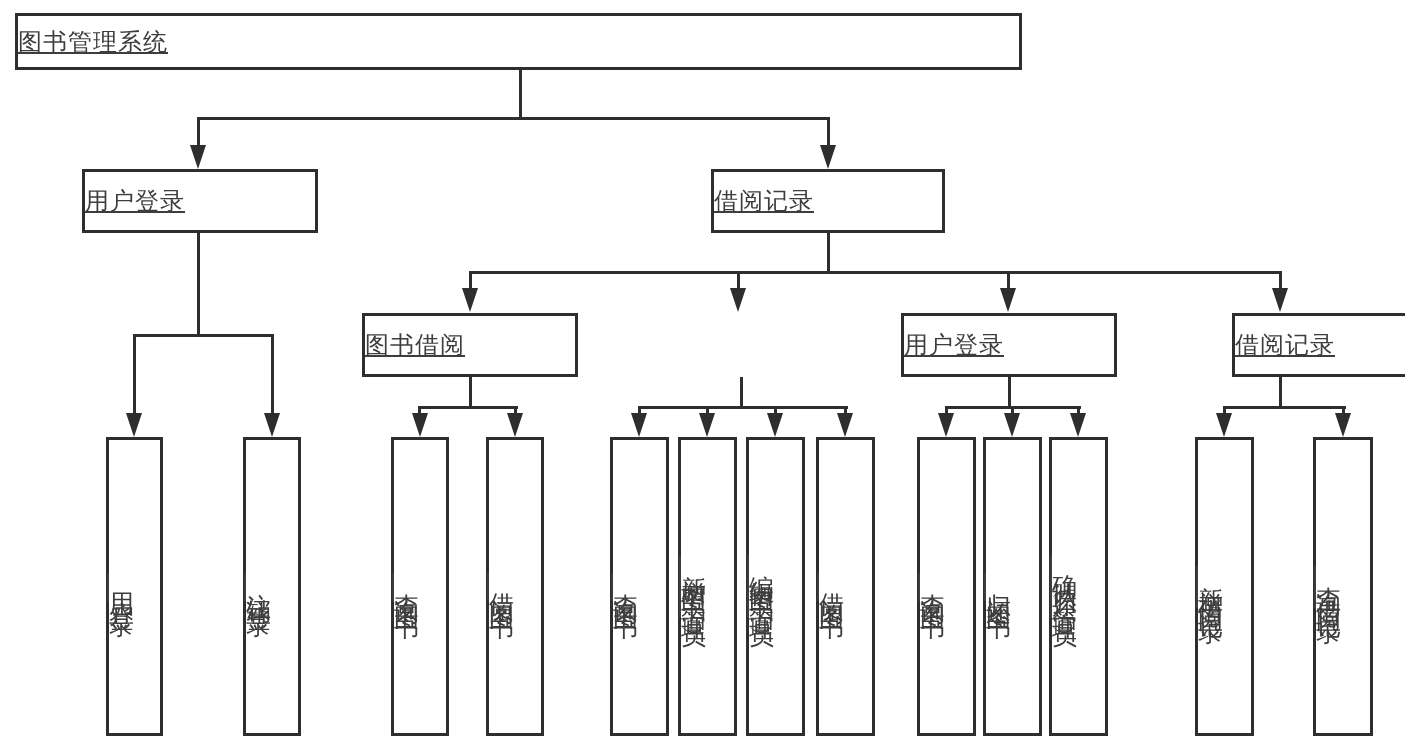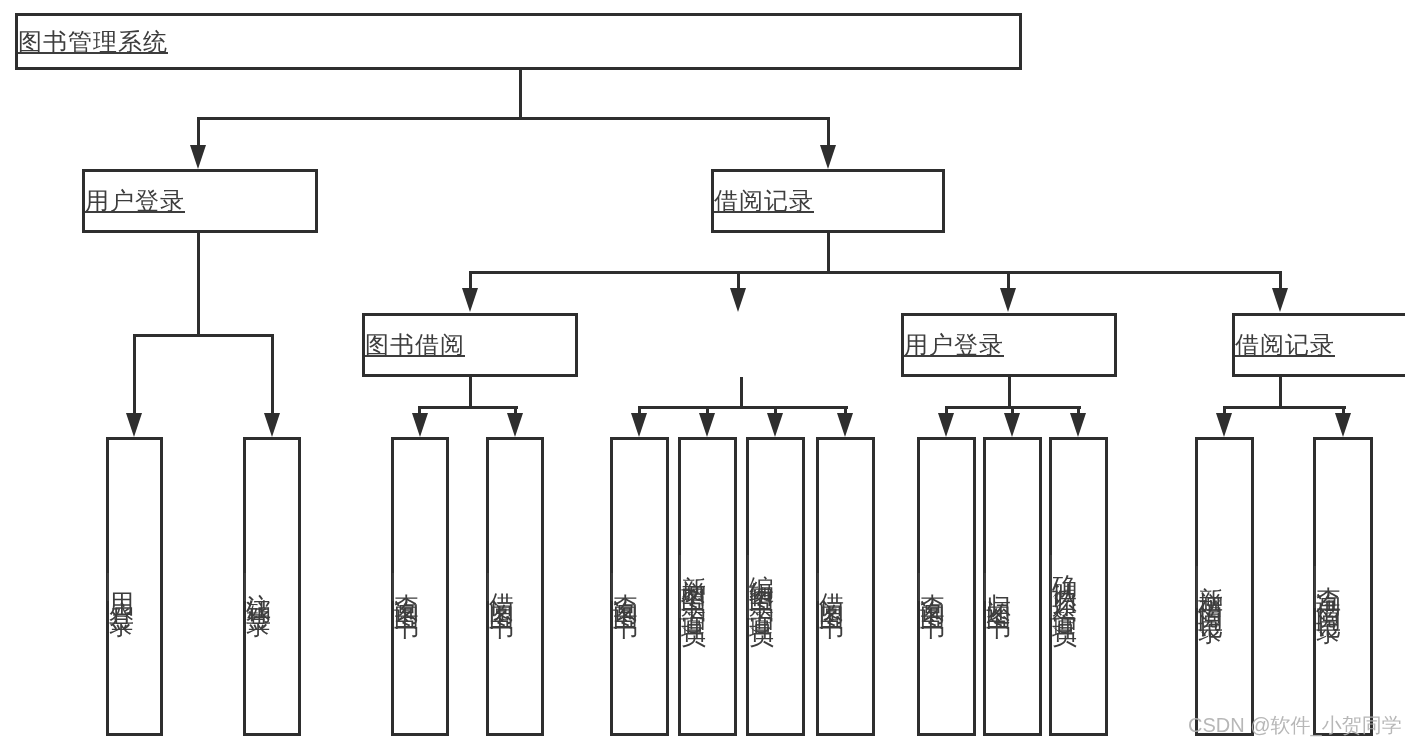--- a/index.html
+++ b/index.html
@@ -184,15 +184,14 @@
     <span class="vtext">确认归还（管理员）</span>
   </div>
 
   <div class="node v" style="left:1195px; top:437px; width:59px; height:299px">
     <span class="vtext">新增借阅记录</span>
   </div>
   <div class="node v" style="left:1313px; top:437px; width:60px; height:299px">
     <span class="vtext">查询借阅记录</span>
   </div>
 
-  <div class="watermark">CSDN @软件_小贺同学</div>
 
 </div>
 
 </body></html>

